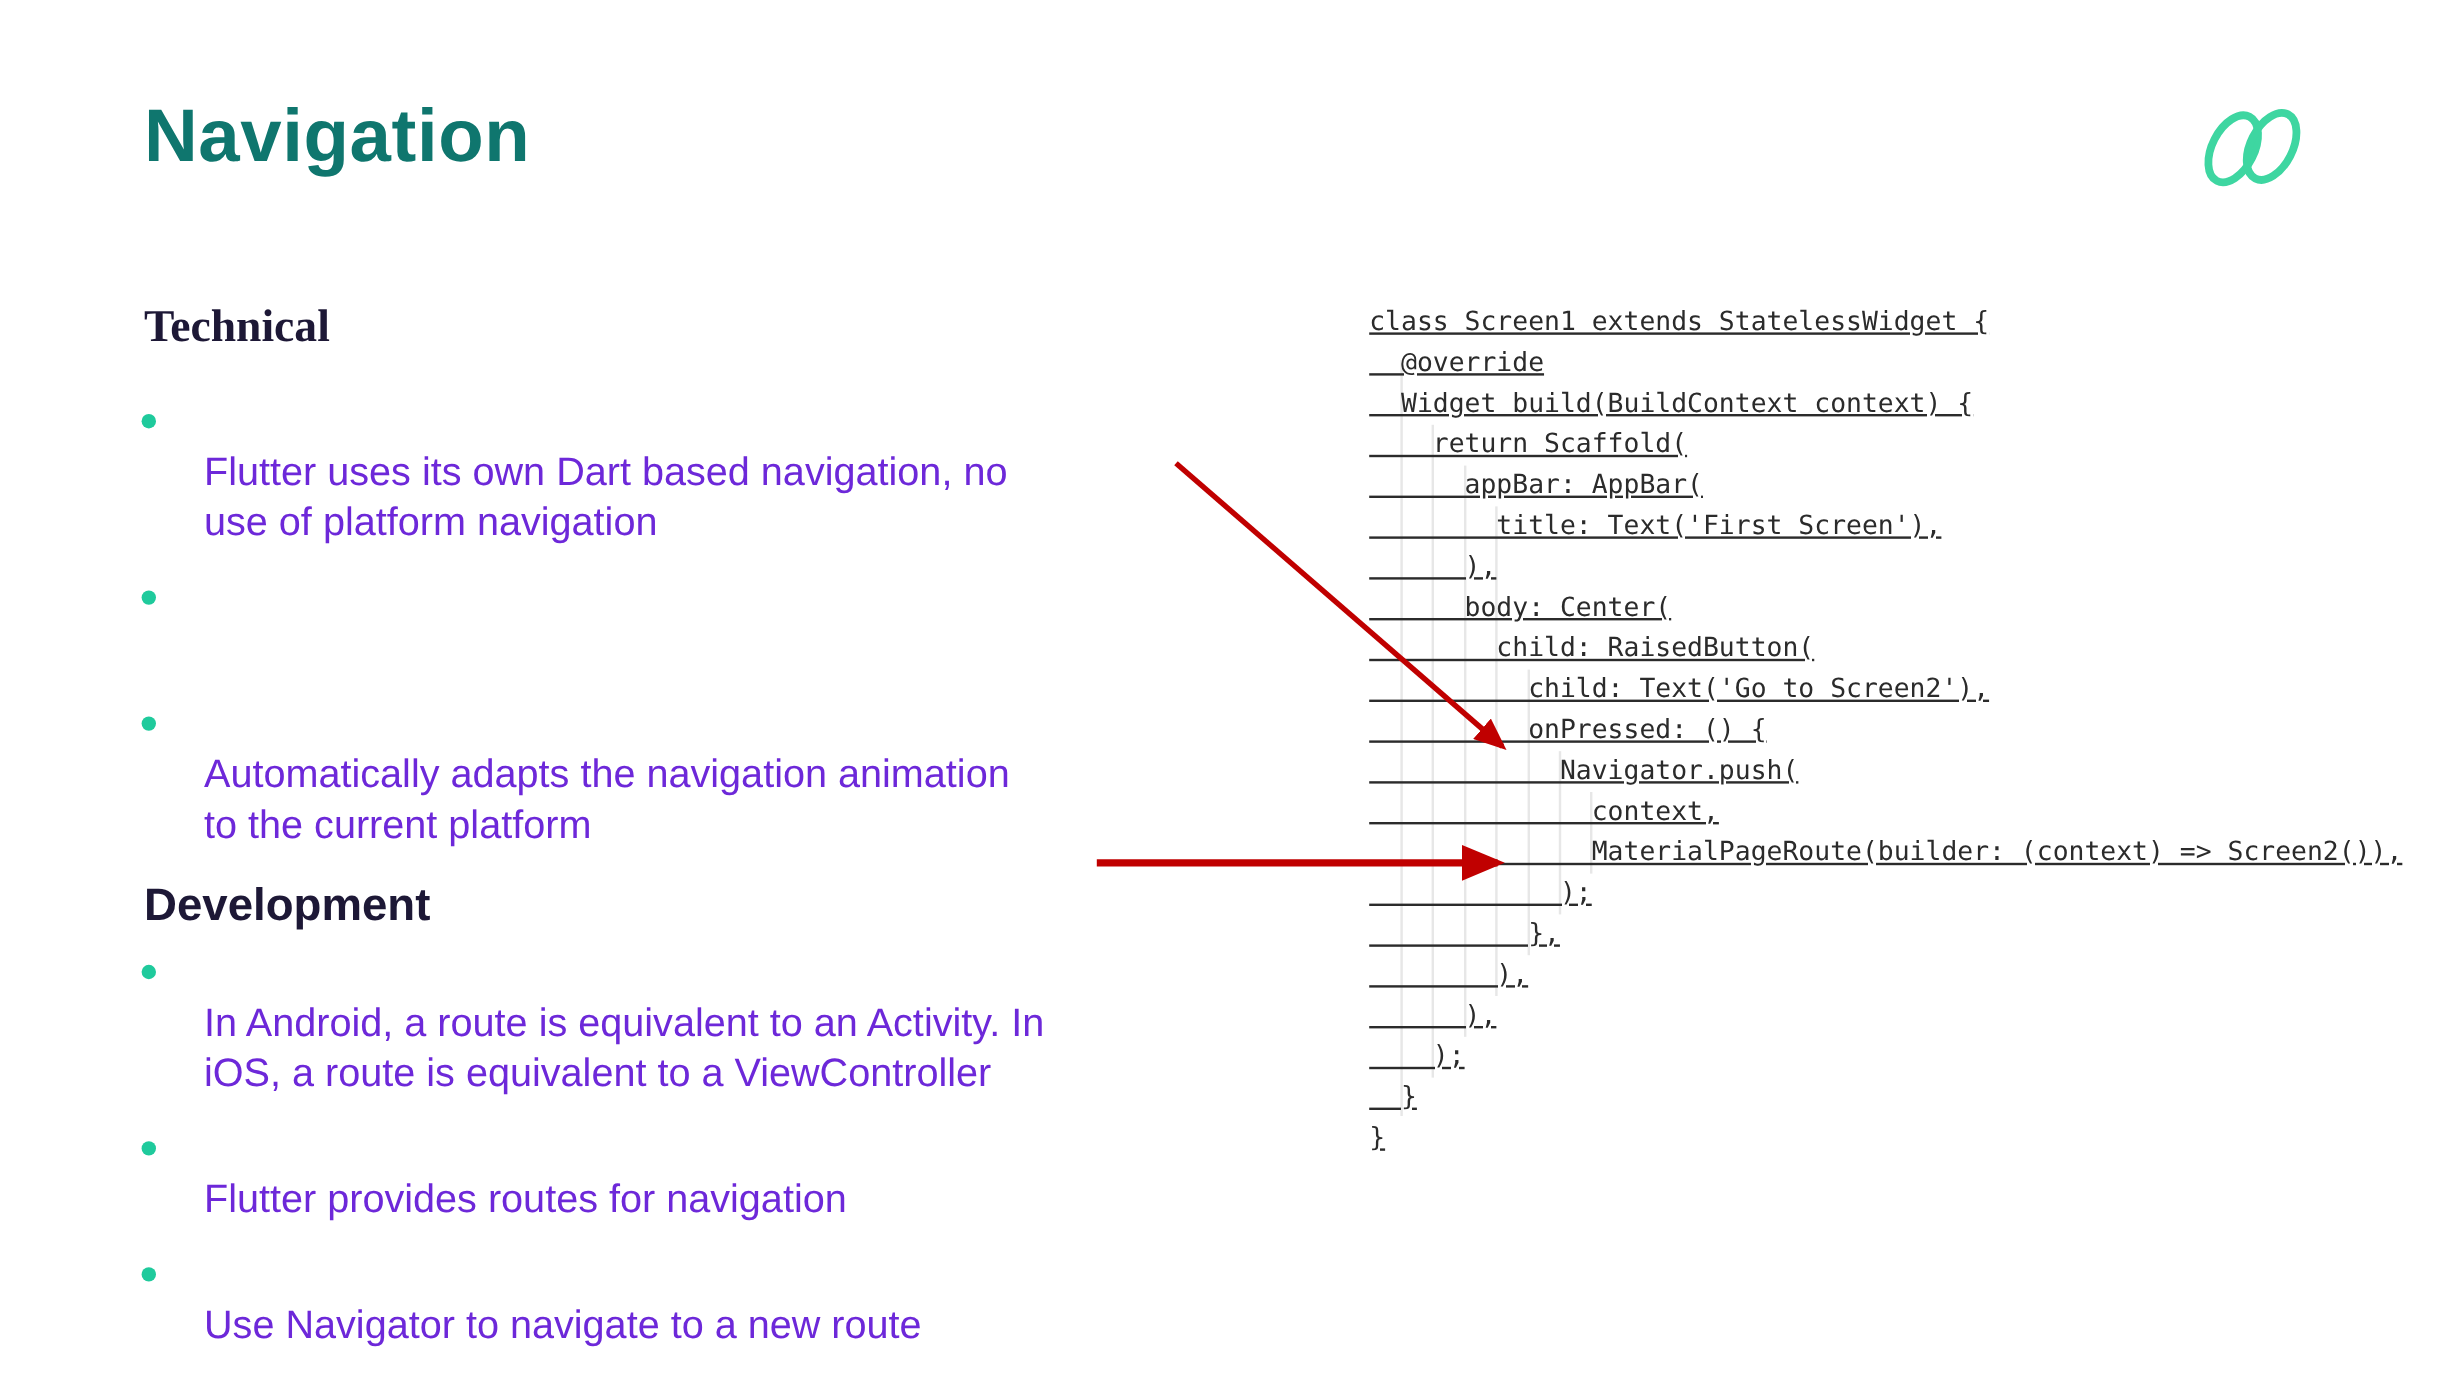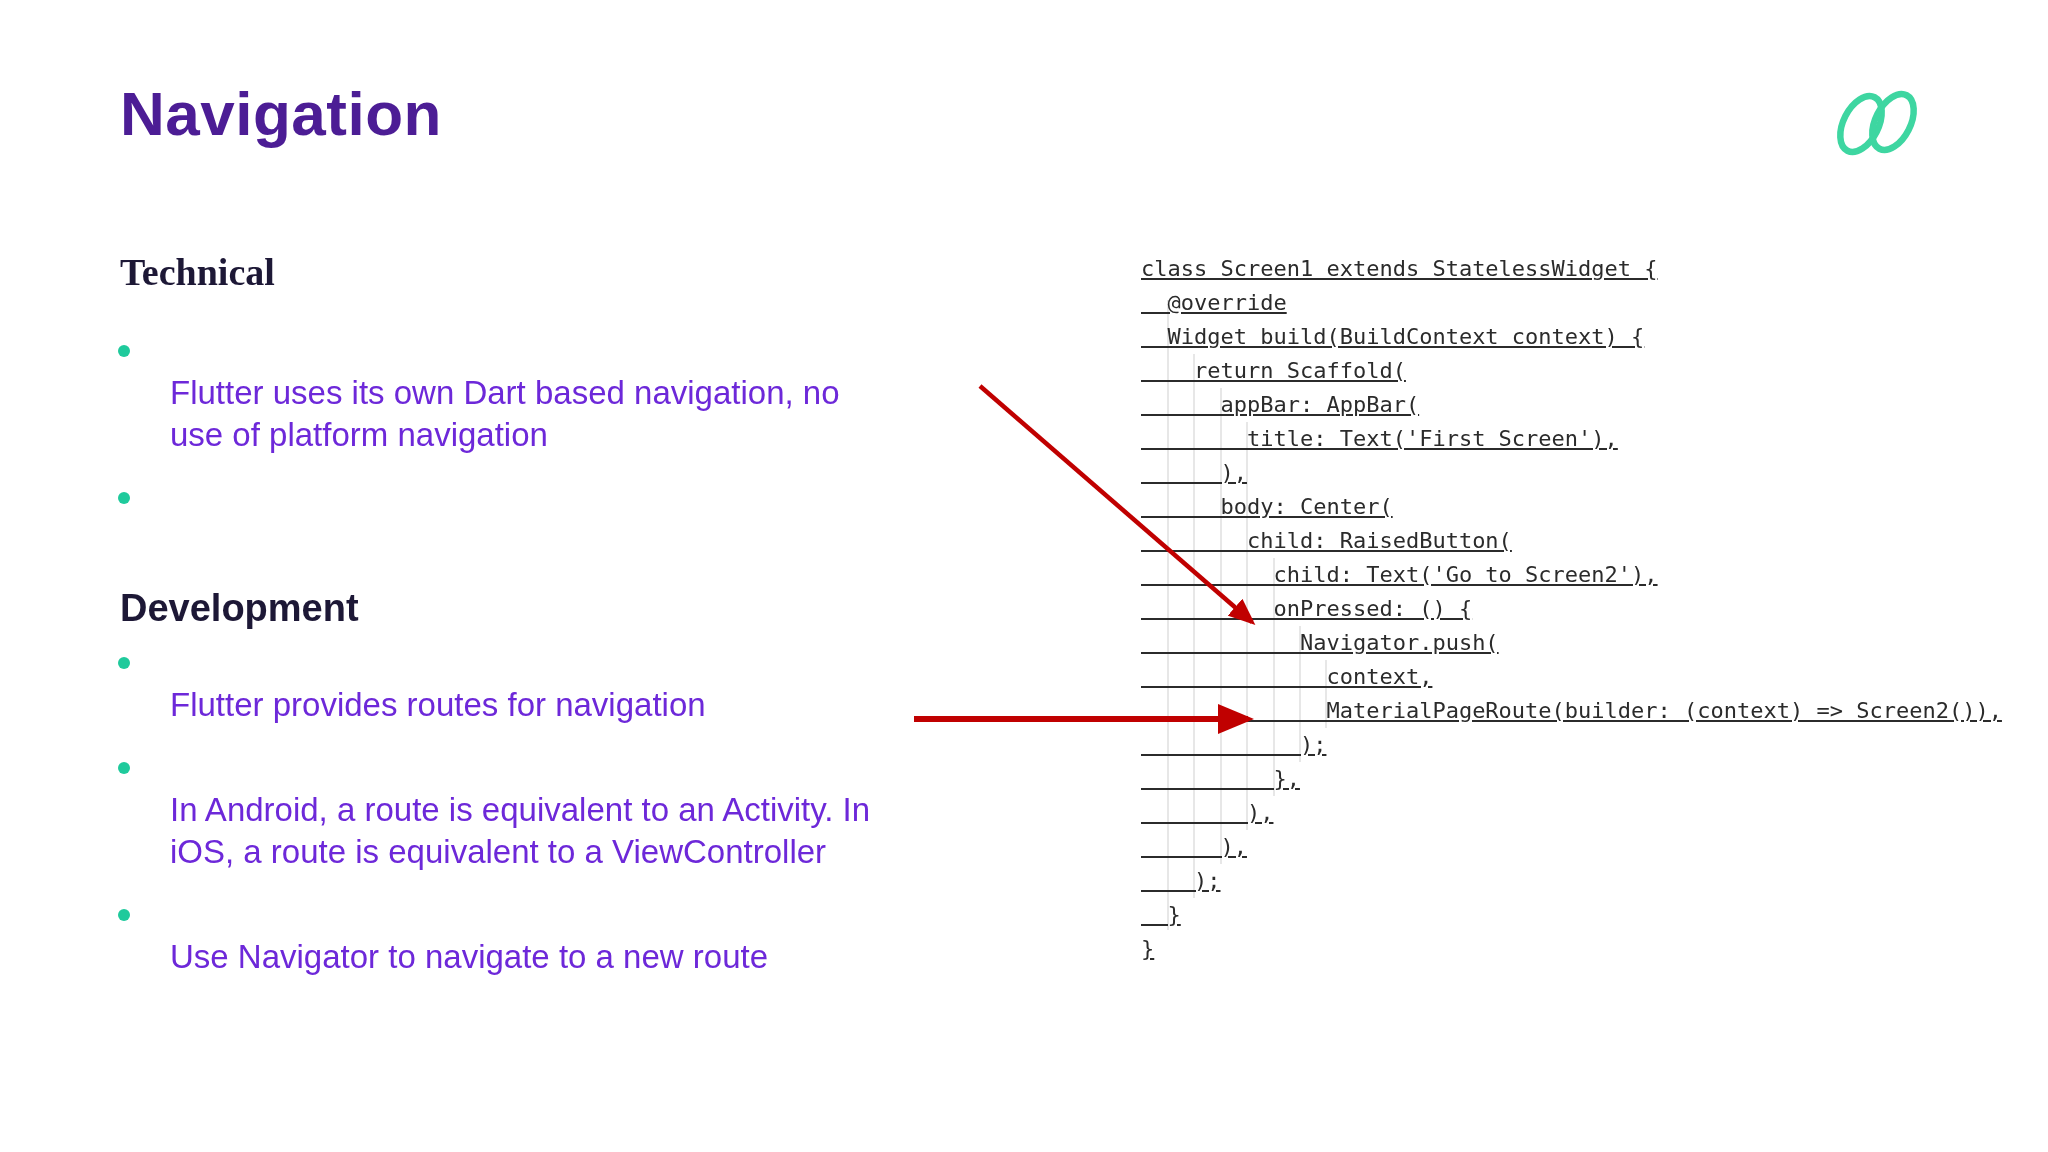--- a/index.html
+++ b/index.html
@@ -6,21 +6,21 @@
   body{
     width:2048px;height:1152px;background:#ffffff;overflow:hidden;
     font-family:"Liberation Sans","DejaVu Sans",sans-serif;
     position:relative;
   }
   .slide{position:absolute;inset:0;background:#ffffff;}
 
   .page-title{
     position:absolute;left:120px;top:78px;margin:0;
     font-size:62px;font-weight:700;letter-spacing:0.5px;
-    color:#4c1d95;
+    color:#0f766e;
   }
 
   .logo{position:absolute;left:1832px;top:82px;width:92px;height:84px;}
 
   .content-col{position:absolute;left:112px;top:250px;width:920px;}
   .section-heading{
     margin:0;font-size:38px;font-weight:700;color:#1d1836;
     padding-left:8px;
   }
   .section-heading.first{margin-bottom:36px;font-family:Liberation Serif, serif;}
@@ -70,29 +70,33 @@
   <div class="content-col">
     <h2 class="section-heading first">Technical</h2>
 
     <div class="bullet">
       <span class="dot"></span><span>Flutter uses its own Dart based navigation, no
 use of platform navigation</span>
     </div>
     <div class="bullet">
       <span class="dot"></span>
     </div>
+    <div class="bullet">
+      <span class="dot"></span><span>Automatically adapts the navigation animation
+to the current platform</span>
+    </div>
 
     <h2 class="section-heading second">Development</h2>
 
     <div class="bullet">
-      <span class="dot"></span><span>Flutter provides routes for navigation</span>
+      <span class="dot"></span><span>In Android, a route is equivalent to an Activity. In
+iOS, a route is equivalent to a ViewController</span>
     </div>
     <div class="bullet">
-      <span class="dot"></span><span>In Android, a route is equivalent to an Activity. In
-iOS, a route is equivalent to a ViewController</span>
+      <span class="dot"></span><span>Flutter provides routes for navigation</span>
     </div>
     <div class="bullet">
       <span class="dot"></span><span>Use Navigator to navigate to a new route</span>
     </div>
 
   </div>
 
   <div class="guides">
     <div class="guide g1"></div>
     <div class="guide g2"></div>

